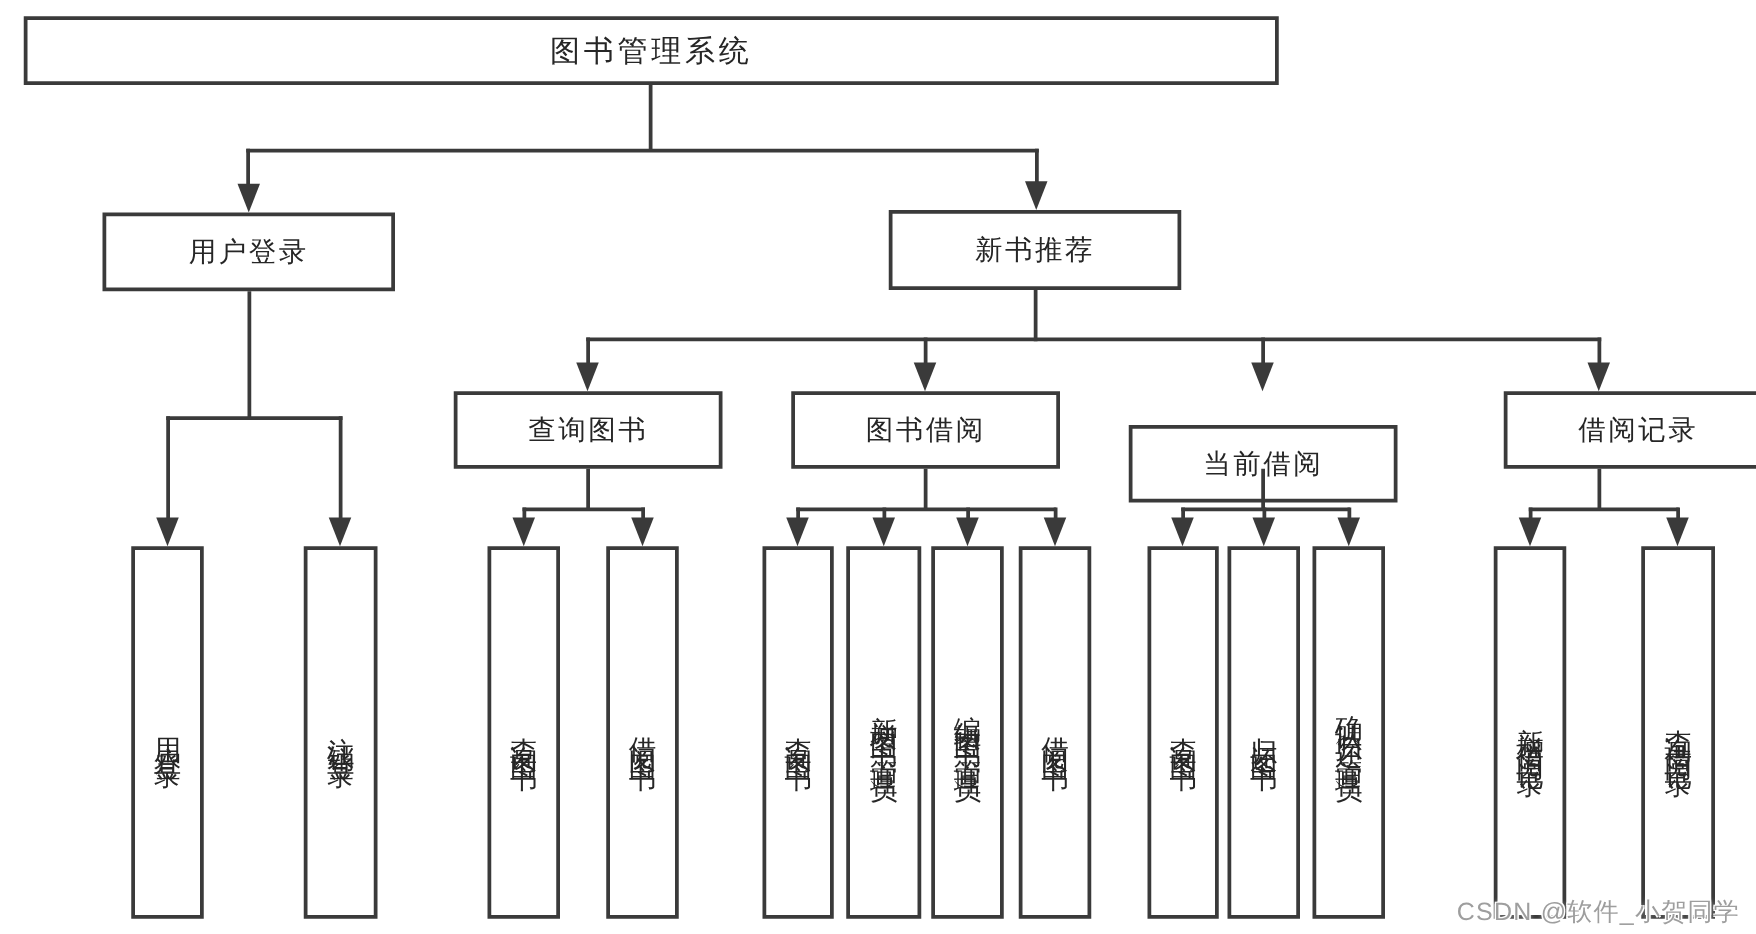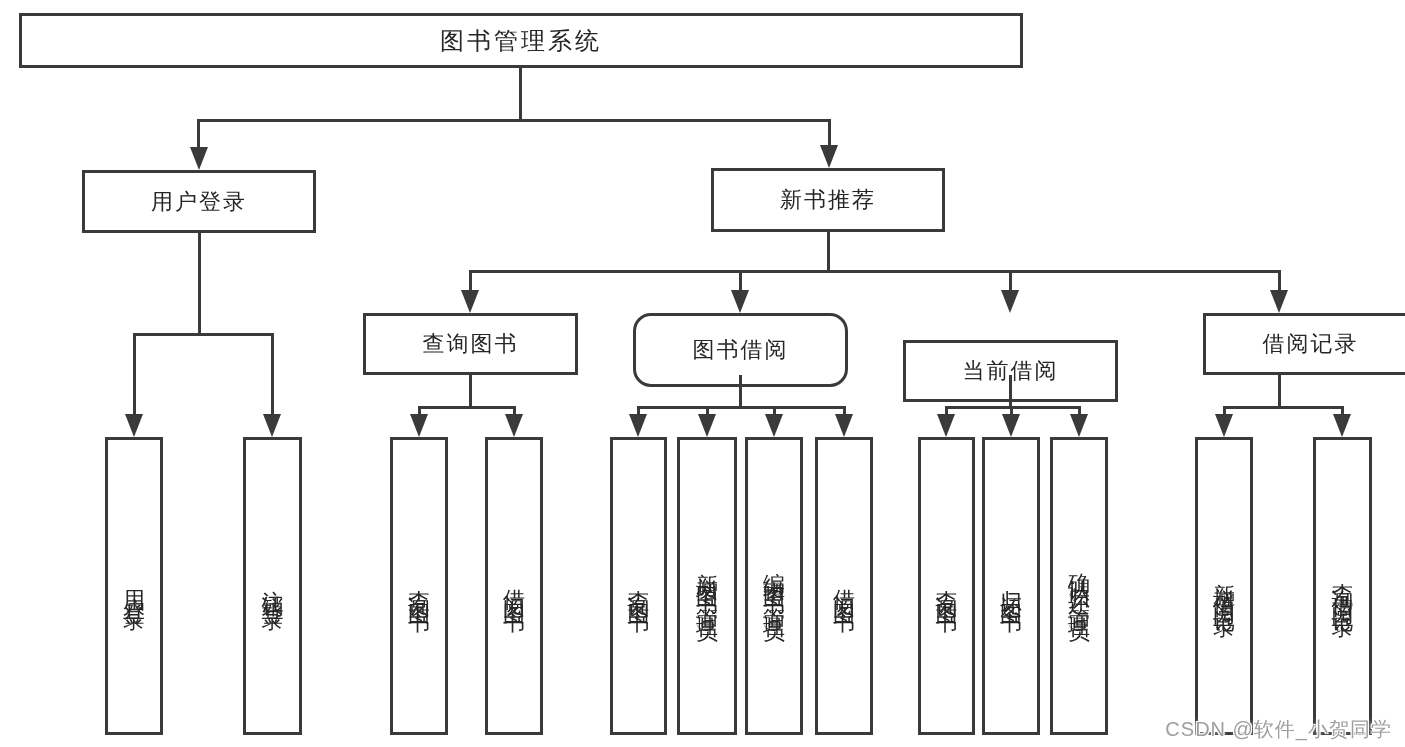--- a/index.html
+++ b/index.html
@@ -67,21 +67,21 @@
   <div class="vline" style="left:739px;top:270px;width:3px;height:22px;"></div>
   <div class="arrow" style="left:731px;top:290px;"></div>
   <div class="vline" style="left:1009px;top:270px;width:3px;height:22px;"></div>
   <div class="arrow" style="left:1001px;top:290px;"></div>
   <div class="vline" style="left:1278px;top:270px;width:3px;height:22px;"></div>
   <div class="arrow" style="left:1270px;top:290px;"></div>
 
   <div class="box box-h" style="left:363px;top:313px;width:215px;height:62px;">
     <span>查询图书</span>
   </div>
-  <div class="box box-h" style="left:633px;top:313px;width:215px;height:74px;border-radius:18px;">
+  <div class="box box-h" style="left:633px;top:313px;width:215px;height:62px;">
     <span>图书借阅</span>
   </div>
   <div class="box box-h" style="left:903px;top:313px;width:215px;height:62px;margin-top:27px;">
     <span>当前借阅</span>
   </div>
   <div class="box box-h" style="left:1203px;top:313px;width:215px;height:62px;">
     <span>借阅记录</span>
   </div>
 
   <div class="vline" style="left:469px;top:375px;width:3px;height:33px;"></div>

